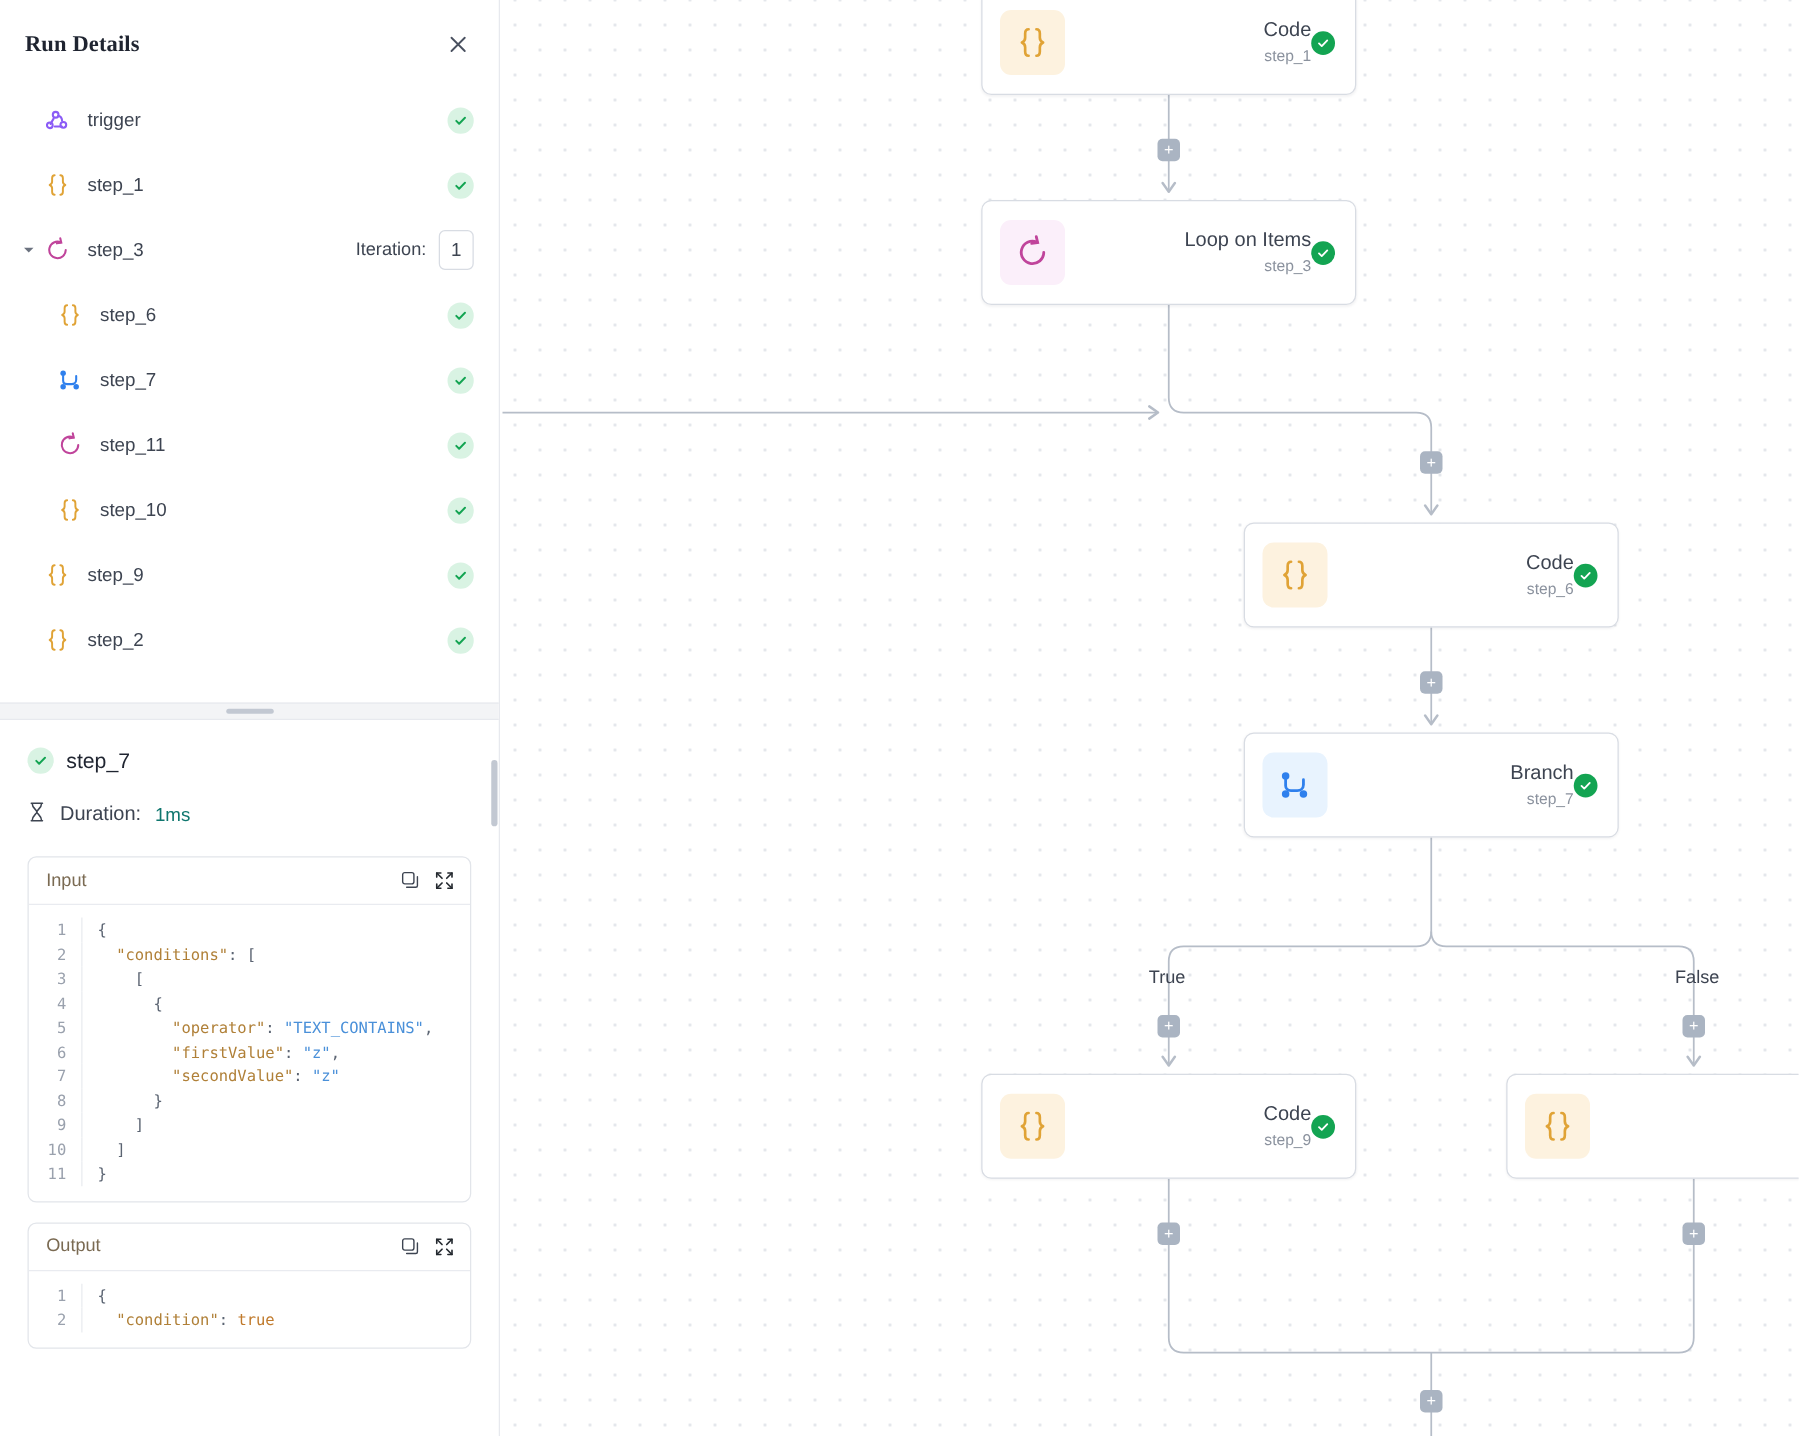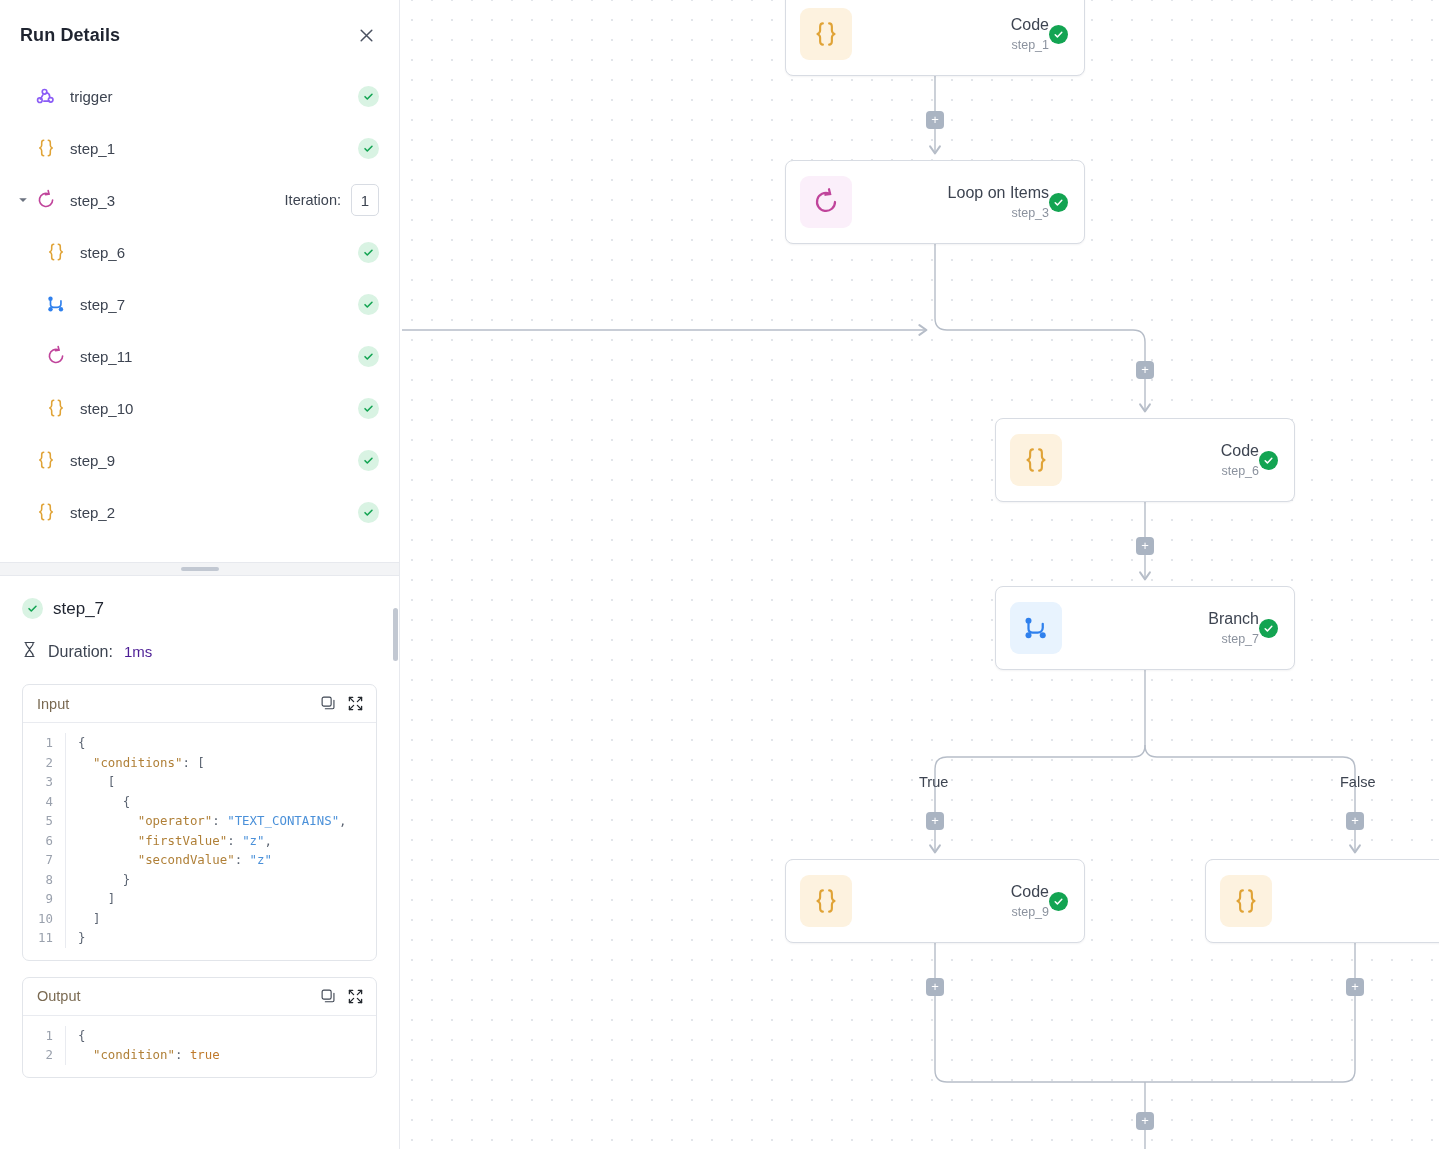--- a/index.html
+++ b/index.html
@@ -75,20 +75,21 @@
     position: absolute; left: 0; top: 0;
     width: 400px; height: 1149px;
     background: #ffffff;
     border-right: 1px solid #e7e9ee;
     display: flex; flex-direction: column;
   }
   .sb-header {
     height: 70px; flex: 0 0 auto;
     display: flex; align-items: center;
     padding: 0 20px 0 20px;
+    font-family: Liberation Serif, serif;
   }
   .sb-title { font-size: 18px; font-weight: 700; color: #1f2430; letter-spacing: .1px; }
   .sb-close {
     margin-left: auto; width: 26px; height: 26px;
     display: flex; align-items: center; justify-content: center;
     color: #4a5160; font-size: 17px; cursor: pointer;
   }
 
   .sb-tree { flex: 0 0 auto; padding: 0 0 24px 0; position: relative; }
   .tree-row {
@@ -128,21 +129,21 @@
     flex: 0 0 auto; cursor: row-resize;
   }
   .splitter-grip { width: 38px; height: 4px; border-radius: 2px; background: #c2c8d2; }
 
   
   .sb-detail { flex: 1 1 auto; padding: 22px 22px 0 22px; overflow: hidden; position: relative; }
   .detail-head { display: flex; align-items: center; gap: 10px; margin-bottom: 22px; }
   .detail-title { font-size: 17px; color: #1f2430; }
   .duration-row { display: flex; align-items: center; gap: 11px; margin-bottom: 22px; }
   .duration-label { font-size: 16px; color: #3d4451; }
-  .duration-value { font-size: 15px; color: #4c1d95; }
+  .duration-value { font-size: 15px; color: #0f766e; }
 
   .panel {
     border: 1px solid #e2e5ea; border-radius: 7px; background: #fff;
     margin-bottom: 16px; overflow: hidden;
   }
   .panel-head {
     height: 38px; display: flex; align-items: center;
     padding: 0 12px 0 14px; border-bottom: 1px solid #e9ebf0;
   }
   .panel-title { font-size: 14.5px; color: #7a6a52; }

